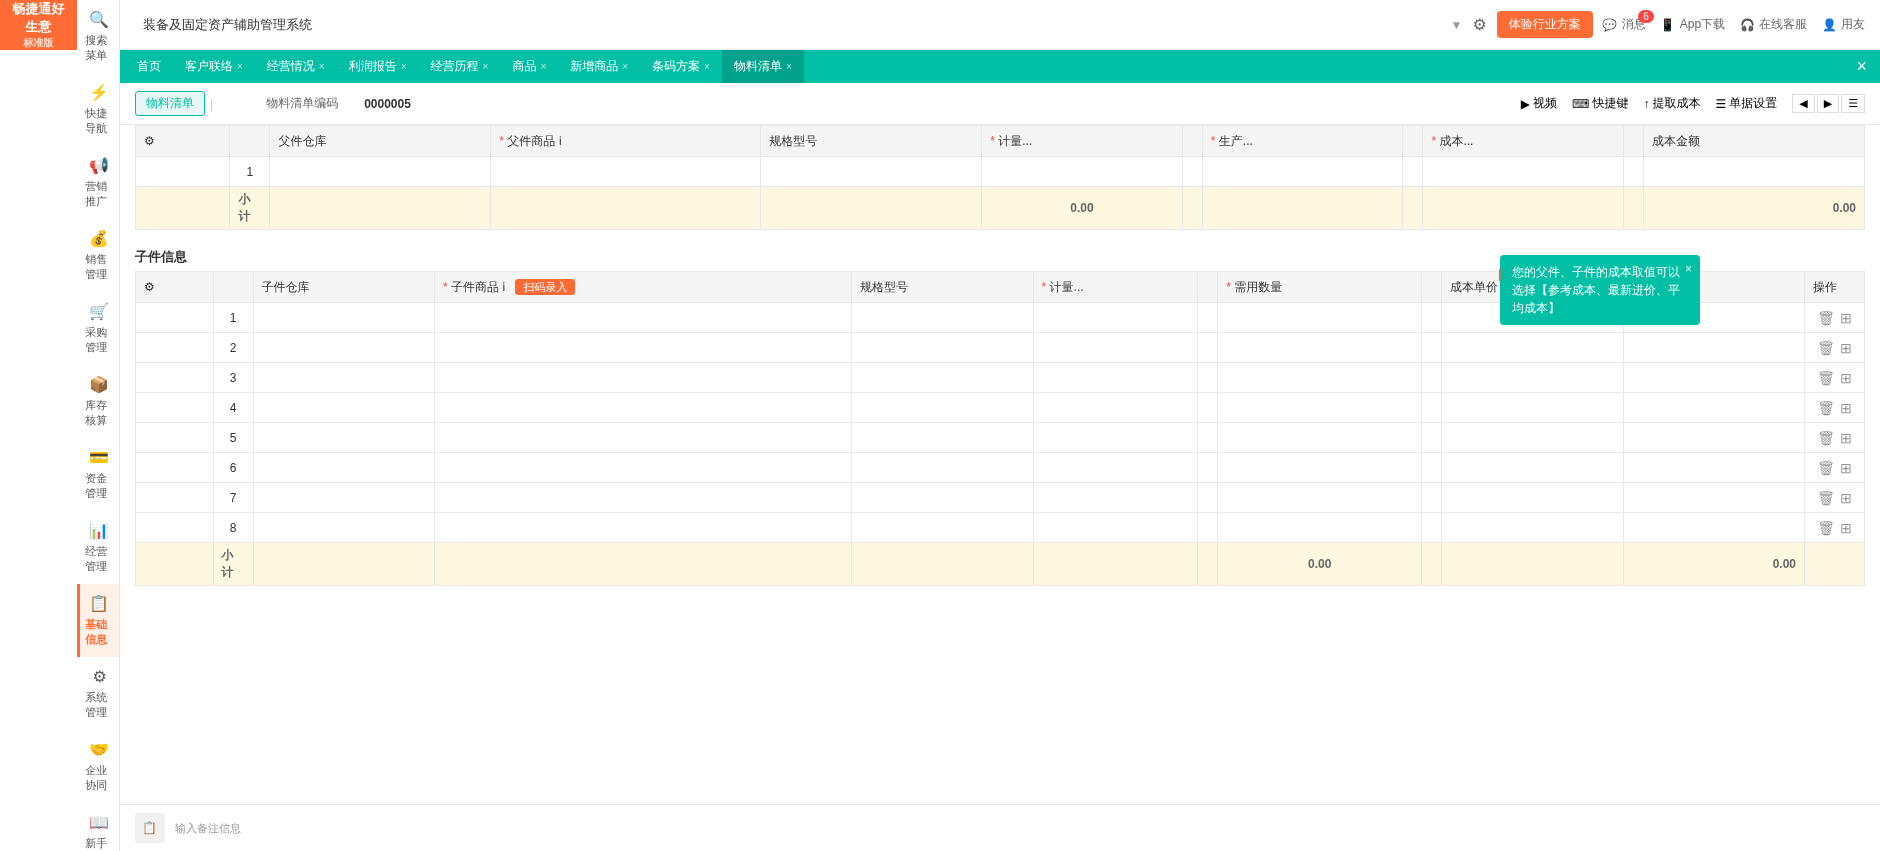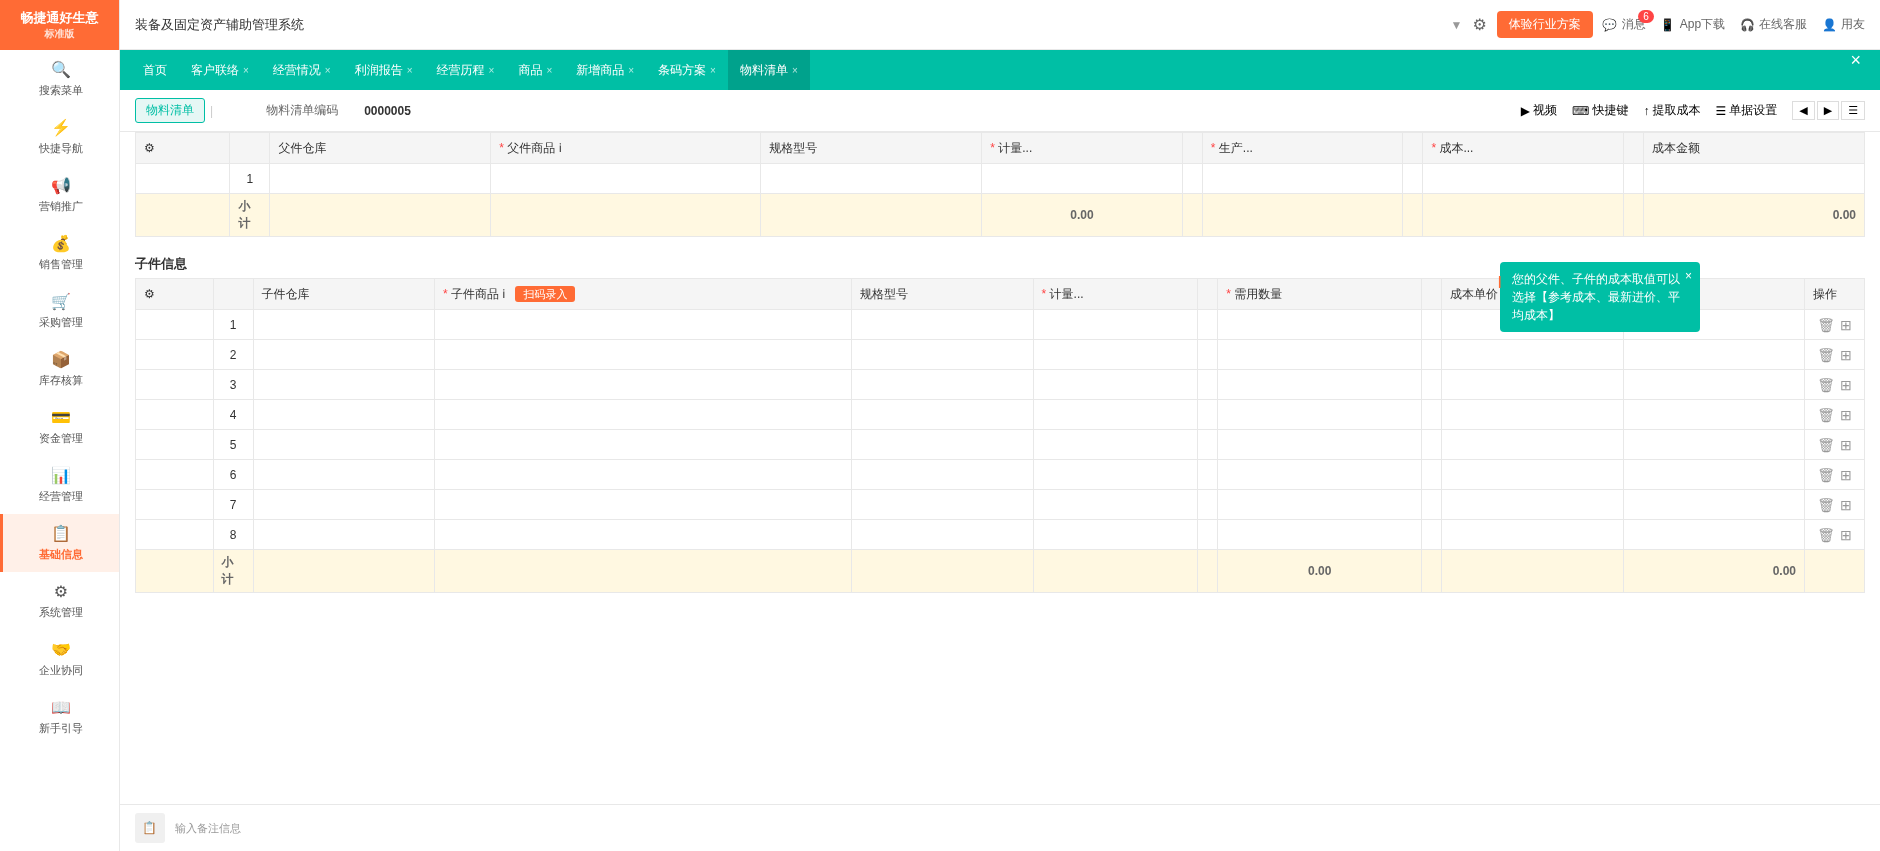--- a/index.html
+++ b/index.html
@@ -1,37 +1,37 @@
 <!DOCTYPE html>
 <html><head>
   <meta charset="utf-8">
   <style>
     * { box-sizing: border-box; margin: 0; padding: 0; }
     body { font-family: 'Microsoft YaHei', 'PingFang SC', sans-serif; font-size: 12px; background: #f5f5f5; display: flex; height: 851px; overflow: hidden; }
 
     
-    .sidebar { width: 120px; background: #fff; display: flex; flex-direction: column; border-right: 1px solid #e8e8e8; flex-shrink: 0; }
+    .sidebar { width: 120px; background: #fff; display: flex; flex-direction: row; border-right: 1px solid #e8e8e8; flex-shrink: 0; }
     .sidebar-logo { background: #ff6b35; color: white; padding: 10px; text-align: center; height: 50px; display: flex; align-items: center; justify-content: center; font-size: 13px; font-weight: bold; }
     .sidebar-item { display: flex; flex-direction: column; align-items: center; padding: 10px 5px; cursor: pointer; color: #555; font-size: 11px; gap: 4px; border-left: 3px solid transparent; }
     .sidebar-item.active { background: #fff0e8; color: #ff6b35; border-left-color: #ff6b35; font-weight: bold; }
     .sidebar-icon { font-size: 16px; }
 
     
     .main { flex: 1; display: flex; flex-direction: column; overflow: hidden; }
 
     
     .topbar { background: #fff; height: 50px; display: flex; align-items: center; padding: 0 15px; border-bottom: 1px solid #e8e8e8; gap: 10px; }
     .topbar-btn { background: #ff6b35; color: white; border: none; padding: 5px 12px; border-radius: 4px; cursor: pointer; font-size: 12px; }
     .topbar-icons { display: flex; align-items: center; gap: 15px; color: #666; font-size: 12px; }
     .topbar-icon-item { display: flex; align-items: center; gap: 4px; cursor: pointer; position: relative; }
     .badge { background: #ff4444; color: white; border-radius: 10px; padding: 1px 5px; font-size: 10px; position: absolute; top: -6px; right: -8px; }
     .gear-icon { font-size: 16px; cursor: pointer; color: #666; }
 
     
-    .nav-tabs { background: #00bfa5; display: flex; height: 40px; padding: 0 11px; overflow-x: auto; flex-shrink: 0; }
+    .nav-tabs { background: #00bfa5; display: flex; align-items: center; height: 33px; padding: 0 5px; overflow-x: auto; flex-shrink: 0; }
     .nav-tab { color: white; padding: 0 12px; height: 40px; display: flex; align-items: center; gap: 4px; cursor: pointer; font-size: 12px; white-space: nowrap; }
     .nav-tab.active { background: rgba(0,0,0,0.15); }
     .nav-tab .close { font-size: 10px; opacity: 0.7; }
     .nav-close-all { color: white; margin-left: auto; font-size: 18px; cursor: pointer; padding: 0 8px; }
 
     
     .page-content { flex: 1; background: #fff; overflow-y: auto; display: flex; flex-direction: column; }
 
     
     .sub-tabs { display: flex; align-items: center; padding: 8px 15px; border-bottom: 1px solid #e8e8e8; gap: 5px; }
@@ -124,21 +124,21 @@
       <div class="sidebar-item">
         <span class="sidebar-icon">📖</span>
         <span>新手引导</span>
       </div>
     </div>
 </div>
 
 <div class="main">
 
   <div class="topbar">
-    <span style="font-size:13px;color:#333;flex:1;">装备及固定资产辅助管理系统</span>
+    <span style="font-size:13px;color:#333;flex:1;margin-left:8px;">装备及固定资产辅助管理系统</span>
     <span style="cursor:pointer;color:#999;">▼</span>
     <span class="gear-icon">⚙</span>
     <button class="topbar-btn">体验行业方案</button>
     <div class="topbar-icons">
       <div class="topbar-icon-item relative">
         <span>💬</span>
         <span>消息</span>
         <span class="badge">6</span>
       </div>
       <div class="topbar-icon-item">

